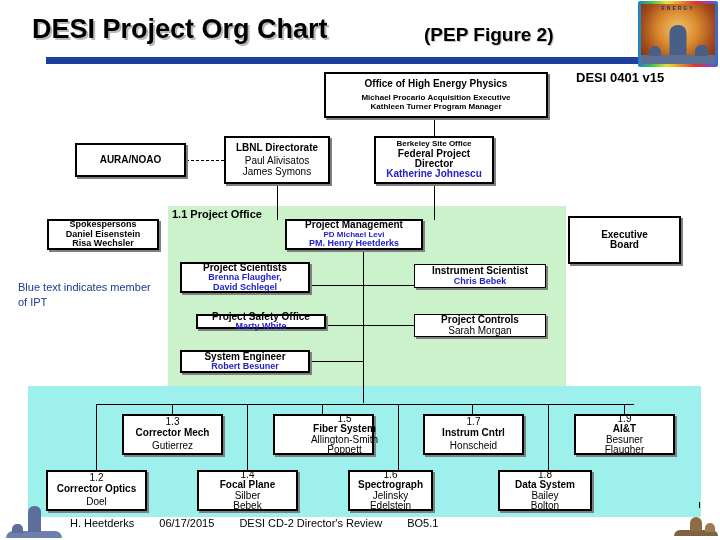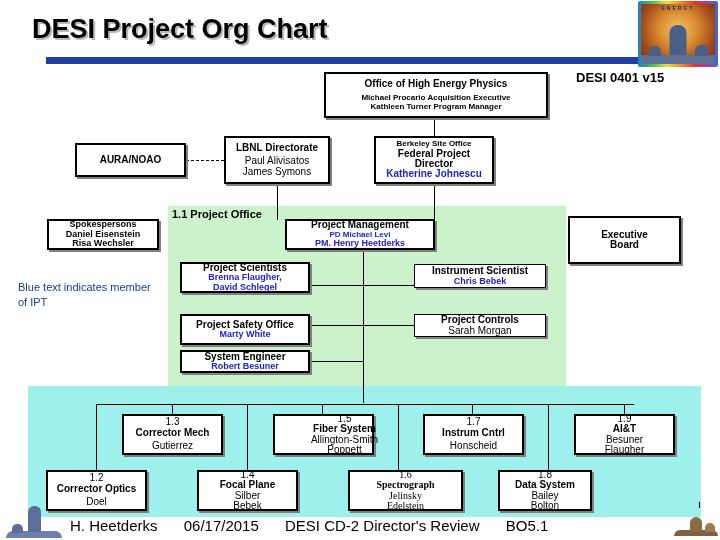--- a/index.html
+++ b/index.html
@@ -155,21 +155,21 @@
 
   
   .footer {
     position: absolute;
     left: 0; right: 0; bottom: 2px;
     height: 24px;
   }
   .footer-text {
     position: absolute;
     left: 70px; top: 3px;
-    font-size: 15px;
+    font-size: 11px;
     color: #000;
     white-space: nowrap;
   }
   .footer-text span { margin-right: 22px; }
   .deco-left {
     position: absolute; left: 6px; bottom: 0;
     width: 56px; height: 38px;
   }
   .deco-left .mon {
     position: absolute; left: 22px; bottom: 6px;
@@ -209,20 +209,21 @@
     position: absolute; right: 20px; bottom: 30px;
     width: 1px; height: 6px; background: #000;
   }
 </style>
 </head>
 <body>
 
 <div id="slide">
 
   <div class="title">DESI Project Org Chart</div>
+  <div class="subtitle">(PEP Figure 2)</div>
   <div class="title-rule"></div>
 
   <div class="doe-logo">
     <div class="doe-inner">
       <div class="doe-word">ENERGY</div>
       <div class="doe-ground"></div>
       <div class="doe-rock-l"></div>
       <div class="doe-rock-r"></div>
       <div class="doe-monument"></div>
     </div>
@@ -286,21 +287,21 @@
     <div class="ln">Risa Wechsler</div>
   </div>
 
   <div class="box thick" style="left:374px; top:136px; width:120px; height:48px;">
     <div class="ln sm">Berkeley Site Office</div>
     <div class="ln lg">Federal Project</div>
     <div class="ln lg">Director</div>
     <div class="ln lg blue">Katherine Johnescu</div>
   </div>
 
-  <div class="box thick" style="left:285px; top:219px; width:150px; height:31px;justify-content:center;">
+  <div class="box thick" style="left:285px; top:219px; width:138px; height:31px;justify-content:center;">
     <div class="ln lg">Project Management</div>
     <div class="ln sm blue">PD  Michael Levi</div>
     <div class="ln blue">PM. Henry Heetderks</div>
   </div>
 
   <div class="box thick" style="left:568px; top:216px; width:113px; height:48px;">
     <div class="ln lg">Executive</div>
     <div class="ln lg">Board</div>
   </div>
 
@@ -308,21 +309,21 @@
     <div class="ln lg">Project Scientists</div>
     <div class="ln blue">Brenna Flaugher,</div>
     <div class="ln blue">David Schlegel</div>
   </div>
 
   <div class="box" style="left:414px; top:264px; width:132px; height:24px;">
     <div class="ln lg">Instrument Scientist</div>
     <div class="ln blue">Chris Bebek</div>
   </div>
 
-  <div class="box thick" style="left:180px; top:314px; width:130px; height:31px;">
+  <div class="box thick" style="left:196px; top:314px; width:130px; height:15px;">
     <div class="ln lg">Project Safety Office</div>
     <div class="ln blue">Marty White</div>
   </div>
 
   <div class="box" style="left:414px; top:314px; width:132px; height:23px;">
     <div class="ln lg">Project Controls</div>
     <div class="ln lg plain">Sarah Morgan</div>
   </div>
 
   <div class="box thick" style="left:180px; top:350px; width:130px; height:23px;">
@@ -365,21 +366,21 @@
     <div class="ln lg plain">Doel</div>
   </div>
 
   <div class="box thick" style="left:197px; top:470px; width:101px; height:41px;">
     <div class="ln lg plain">1.4</div>
     <div class="ln lg">Focal Plane</div>
     <div class="ln lg plain">Silber</div>
     <div class="ln lg plain">Bebek</div>
   </div>
 
-  <div class="box thick" style="left:348px; top:470px; width:115px; height:41px;font-family:Liberation Serif, serif;">
+  <div class="box thick" style="left:348px; top:470px; width:85px; height:41px;">
     <div class="ln lg plain">1.6</div>
     <div class="ln lg">Spectrograph</div>
     <div class="ln lg plain">Jelinsky</div>
     <div class="ln lg plain">Edelstein</div>
   </div>
 
   <div class="box thick" style="left:498px; top:470px; width:94px; height:41px;">
     <div class="ln lg plain">1.8</div>
     <div class="ln lg">Data System</div>
     <div class="ln lg plain">Bailey</div>

